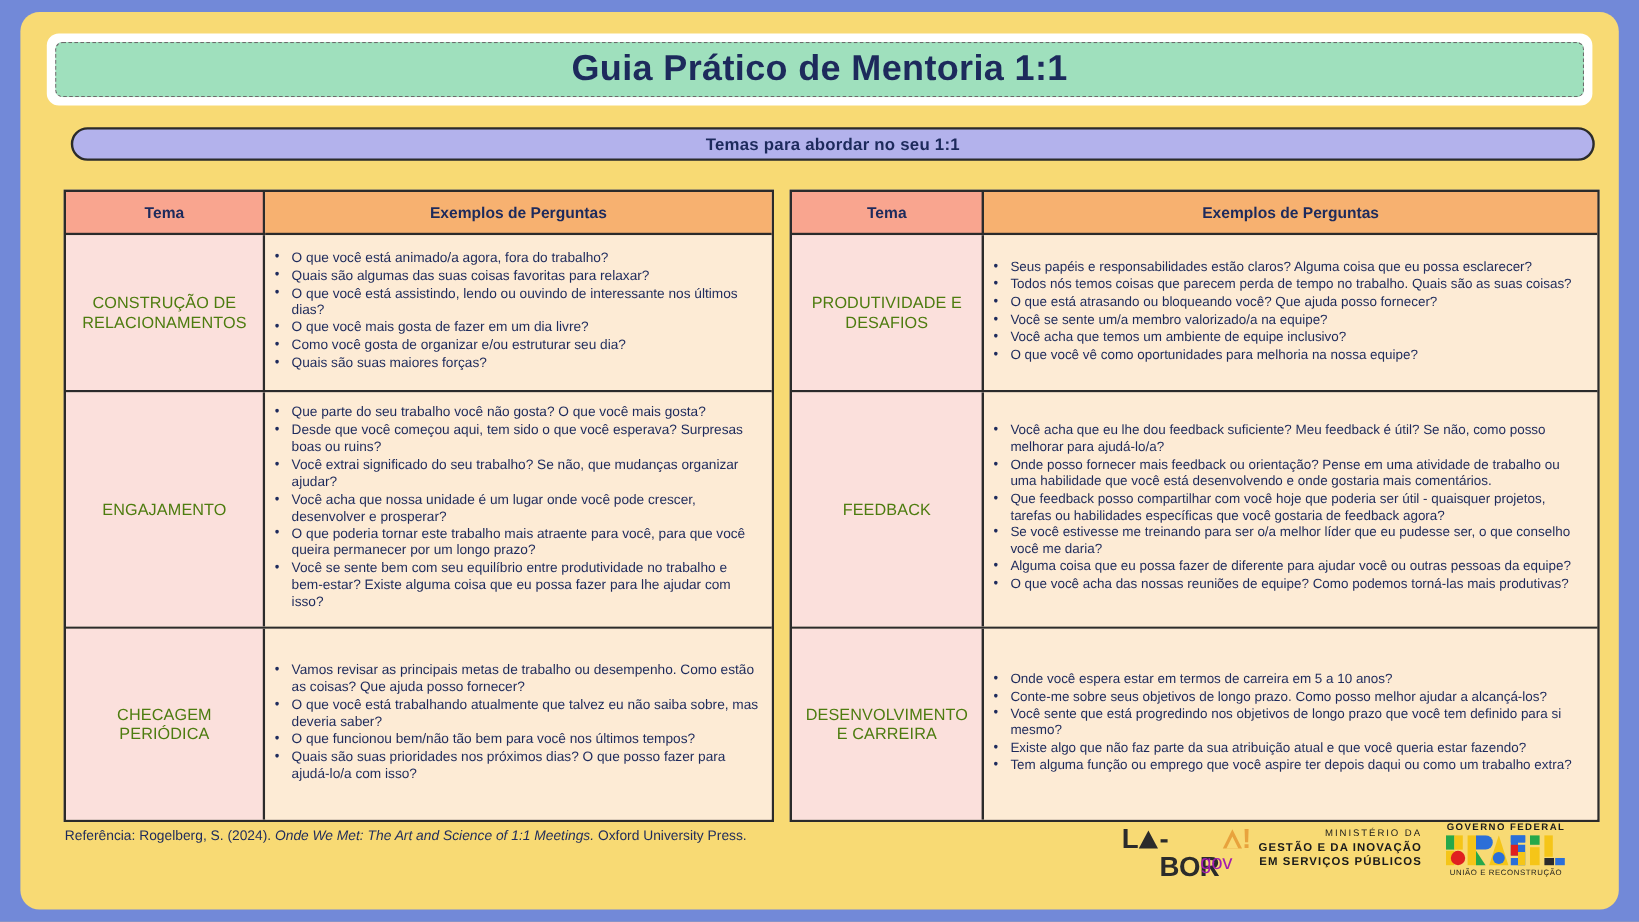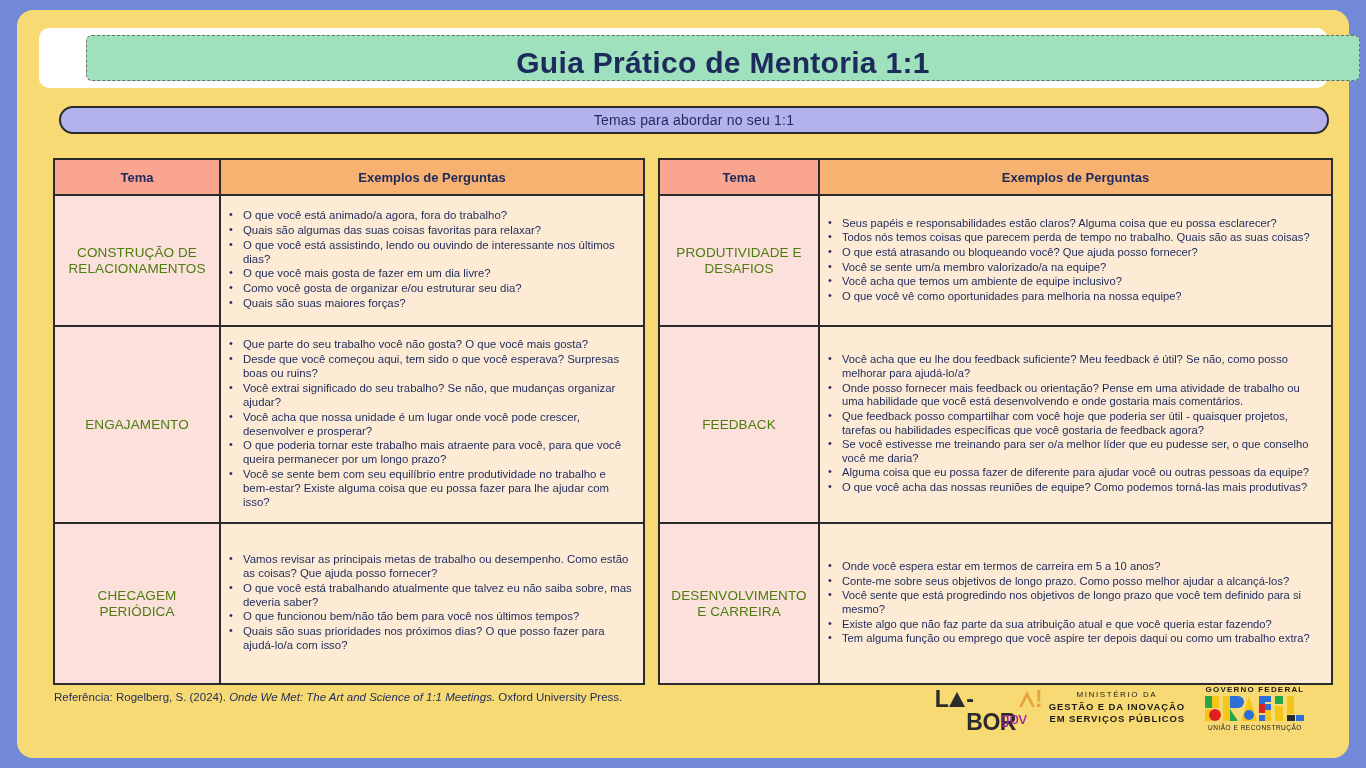--- a/index.html
+++ b/index.html
@@ -24,42 +24,42 @@
     width: 1288px; height: 60px;
     background: #ffffff;
     border-radius: 10px;
     padding: 7px;
   }
   .title-band {
     width: 100%; height: 100%;
     background: #9fe0bd;
     border: 1px dashed #6b6b6b;
     border-radius: 6px;
-    display: flex; align-items: flex-end; justify-content: center; margin-left: 40px;
+    display: flex; align-items: center; justify-content: center;
   }
   .title-text {
     font-size: 30px;
     font-weight: bold;
     color: #1d2a5c;
     letter-spacing: .3px;
     white-space: nowrap;
   }
 
   
   .subtitle-pill {
     position: absolute;
     left: 42px; top: 96px;
     width: 1270px; height: 28px;
     background: #b3b2ec;
     border: 2px solid #2b2b2b;
     border-radius: 14px;
     display: flex; align-items: center; justify-content: center;
   }
   .subtitle-text {
-    font-size: 14px; font-weight: normal;
+    font-size: 14px; font-weight: bold;
     color: #1d2a5c; letter-spacing: .2px;
   }
 
   
   .tables {
     position: absolute;
     left: 36px; top: 148px;
     width: 1280px; height: 527px;
     display: flex;
     gap: 13px;
@@ -197,21 +197,21 @@
     position: absolute; right: 4px; top: 23px;
     font-size: 17px; color: #a21caf; letter-spacing: -.3px;
   }
 
   
   .ministry {
     text-align: right;
     color: #1a1a1a;
     line-height: 1.35;
   }
-  .ministry .m1 { font-size: 8px; letter-spacing: 1.6px; text-align: center; }
+  .ministry .m1 { font-size: 8px; letter-spacing: 1.6px; }
   .ministry .m2 { font-size: 9.5px; font-weight: bold; letter-spacing: .9px; }
   .ministry .m3 { font-size: 9.5px; font-weight: bold; letter-spacing: .9px; }
 
   
   .govbr { width: 104px; text-align: center; }
   .govbr .gf {
     font-size: 8px; font-weight: bold; letter-spacing: 1.2px; color: #1a1a1a;
     margin-bottom: 2px;
   }
   .govbr .ur {

